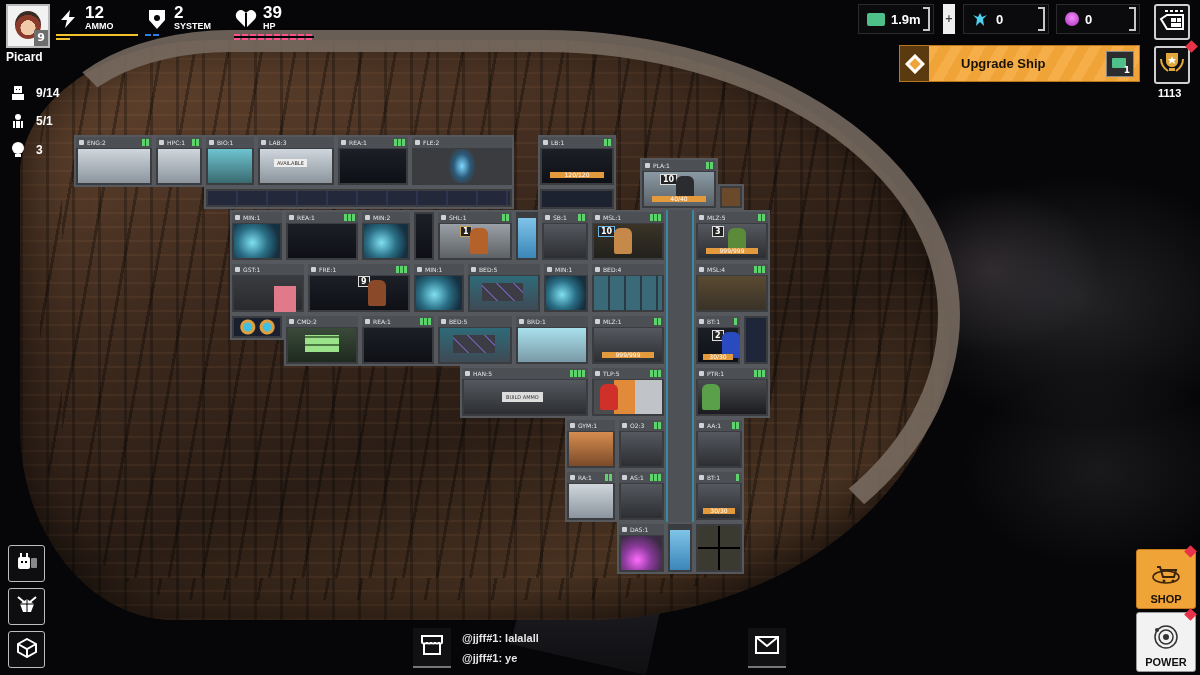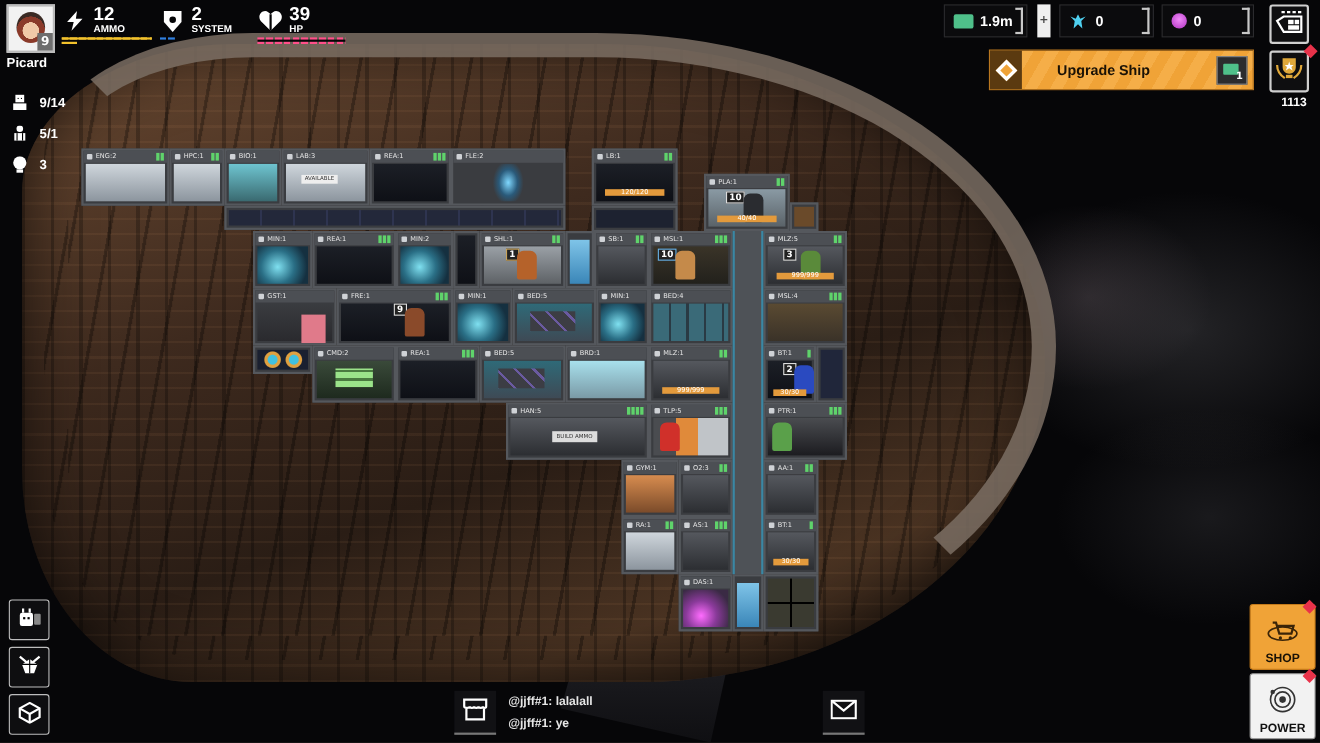--- a/index.html
+++ b/index.html
@@ -144,21 +144,21 @@
       background: repeating-linear-gradient(-60deg, #f0a337 0 10px, #f5ae48 10px 20px);
       border: 1px solid #b8761f; display: flex; align-items: center; gap: 24px;
     }
     .upgrade .ico { width: 29px; height: 35px; background: #5b3a10; display: flex; align-items: center; justify-content: center; }
     .upgrade .ico i { display: block; width: 14px; height: 14px; border: 3px solid #fff; transform: rotate(45deg); background: #f0a337; }
     .upgrade .txt { margin-left: 8px; font-size: 13px; font-weight: bold; color: #1a1206; font-family: "Liberation Sans", sans-serif; }
     .upgrade .cost { margin-left: auto; margin-right: 5px; width: 28px; height: 26px; background: #2c2c2e; border: 1px solid #888;
       position: relative; }
     .upgrade .cost .bill { position: absolute; left: 5px; top: 6px; width: 14px; height: 10px; background: #4fc08a; border-radius: 1px; }
     .upgrade .cost span { position: absolute; right: 3px; bottom: 1px; font-size: 9px; color: #fff; font-weight: bold; }
-    .trophy-count { position: absolute; left: 1158px; top: 87px; width: 30px; text-align: right; font-size: 11px; font-weight: bold; font-family: "Liberation Sans", sans-serif; }
+    .trophy-count { position: absolute; left: 1158px; top: 87px; width: 30px; text-align: left; font-size: 11px; font-weight: bold; font-family: "Liberation Sans", sans-serif; }
     .badge-dot { position: absolute; width: 9px; height: 9px; background: #e8324a; transform: rotate(45deg); }
 
     
     .chat { position: absolute; left: 462px; top: 628px; font-size: 11px; line-height: 20px; font-family: "Liberation Sans", sans-serif; color: #e6e6e6; font-weight: bold; }
     .dock-btn { position: absolute; top: 628px; width: 38px; height: 40px; background: #111114; display: flex; align-items: center; justify-content: center; border-bottom: 2px solid #777; }
     .bl-btn { position: absolute; left: 8px; width: 37px; height: 37px; background: #0e0e10; border: 1px solid #bdbdbd; border-radius: 3px; display: flex; align-items: center; justify-content: center; }
     .br-btn { position: absolute; left: 1136px; width: 60px; height: 60px; border-radius: 3px; display: flex; flex-direction: column; align-items: center; justify-content: flex-end; padding-bottom: 3px; font-weight: bold; font-size: 11px; font-family: "Liberation Sans", sans-serif; }
   </style>
 </head>
 <body>

